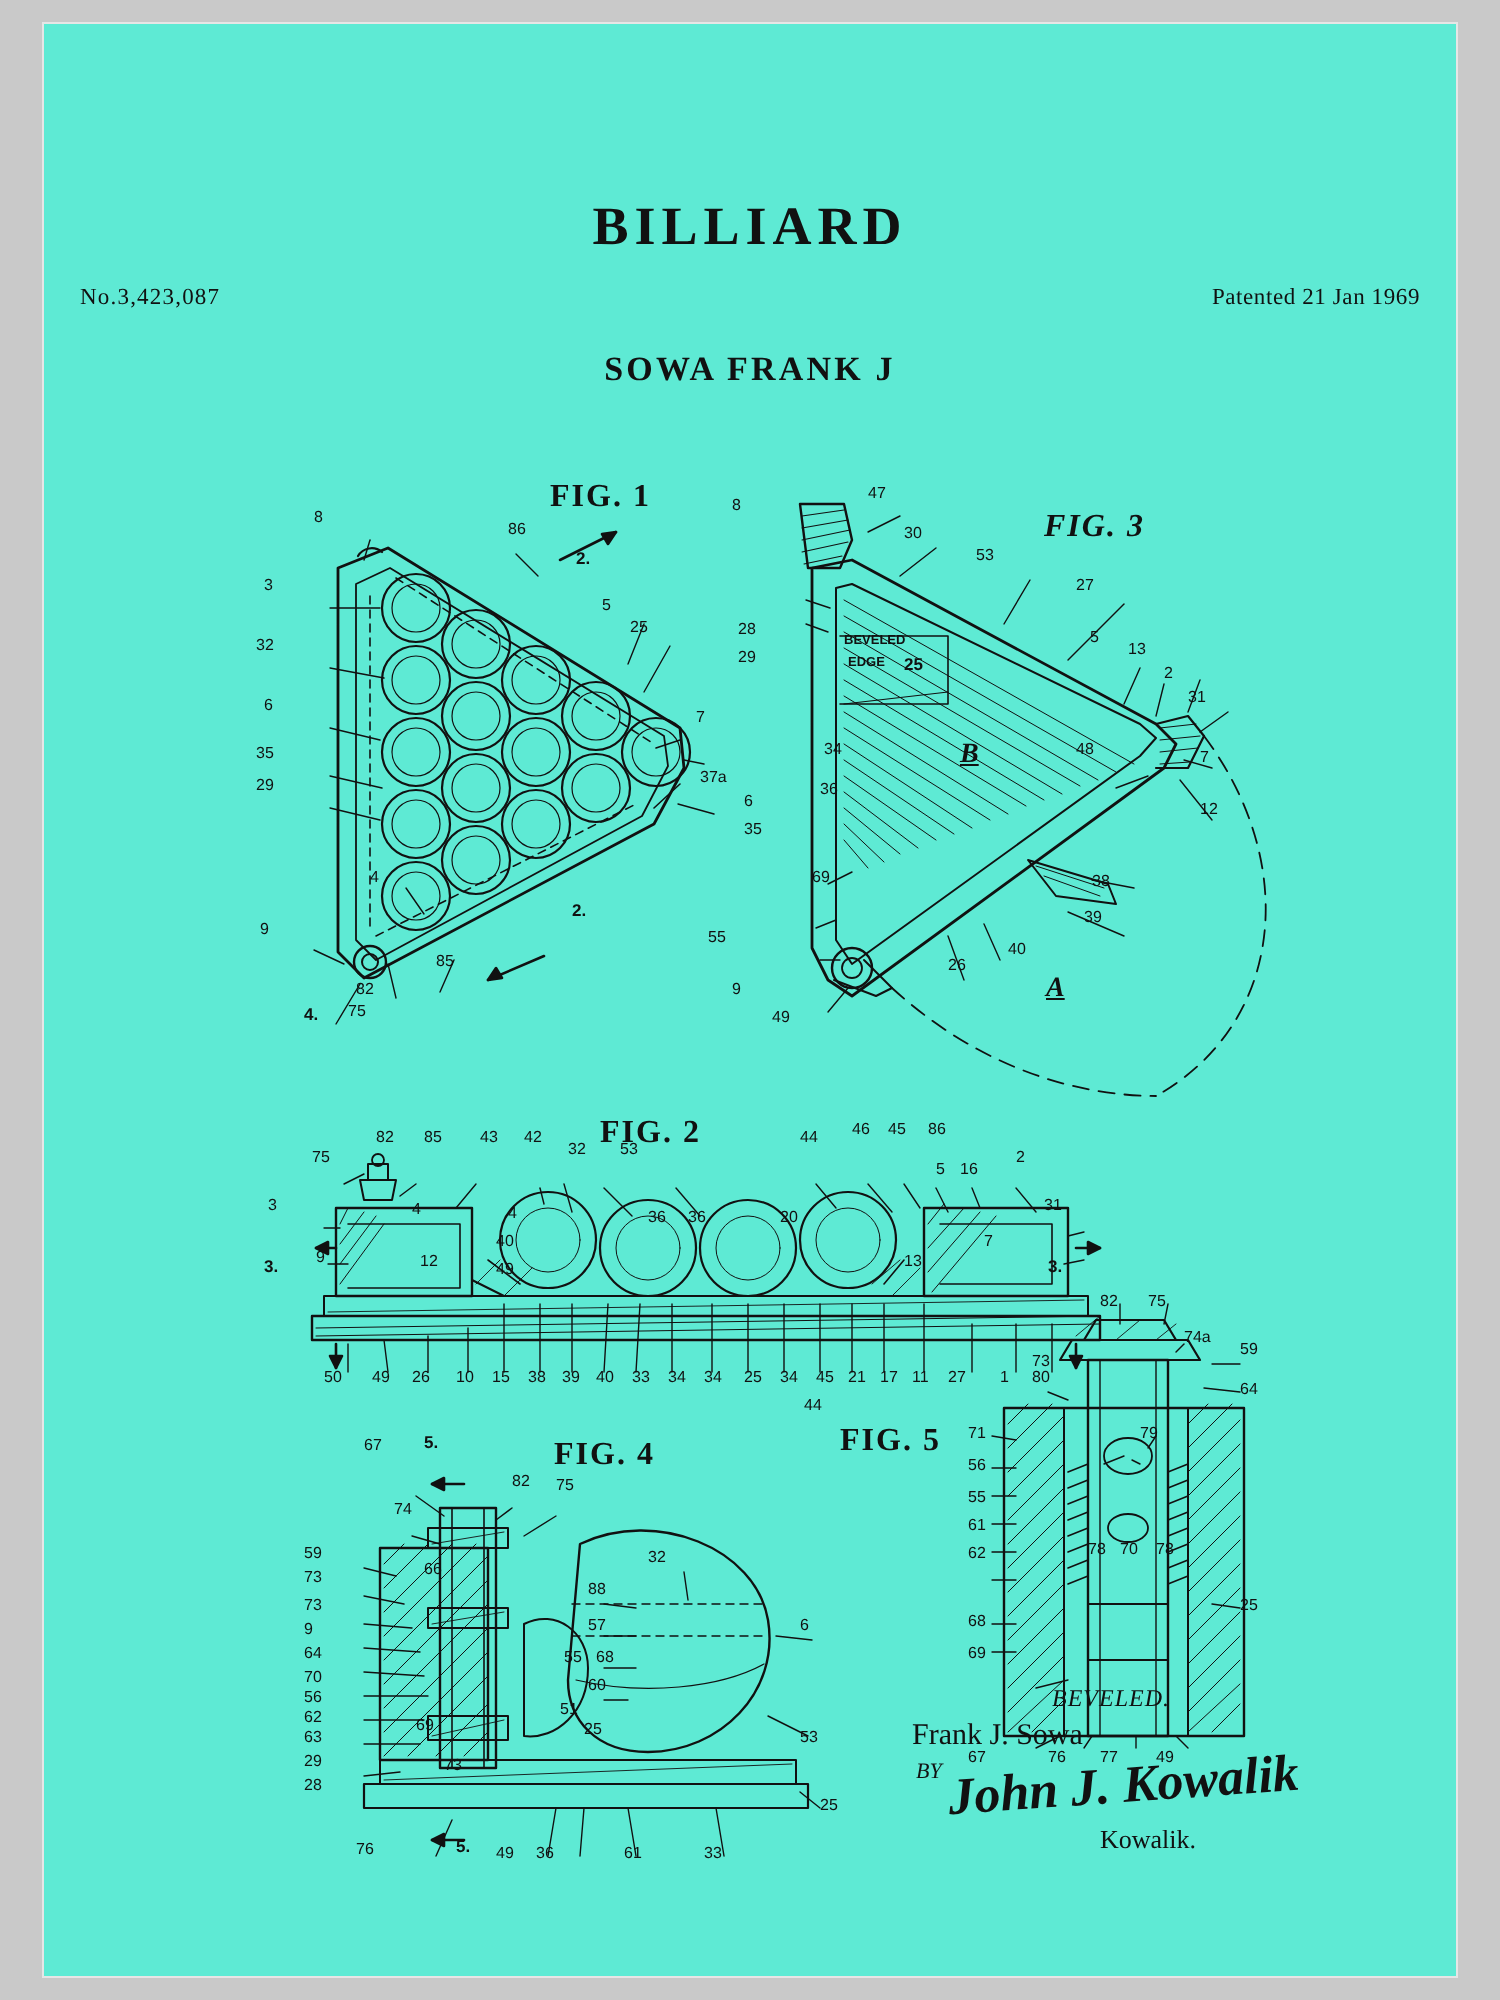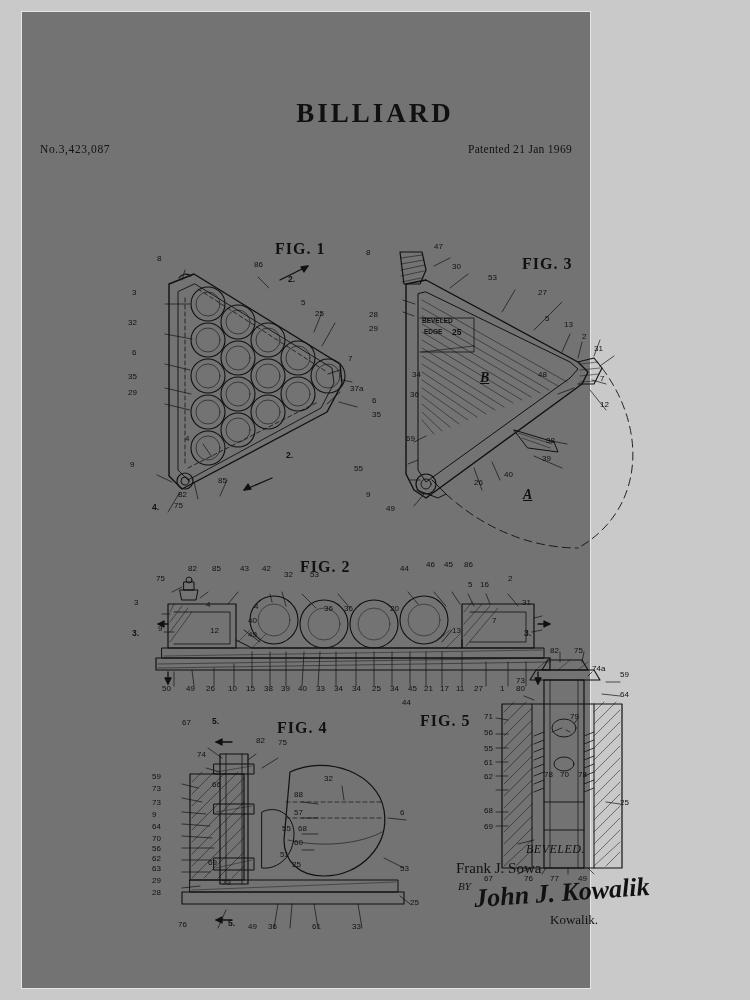--- a/index.html
+++ b/index.html
@@ -10,23 +10,23 @@
   body {
     width: 750px;
     height: 1000px;
     overflow: hidden;
     font-family: "Liberation Serif", serif;
   }
   .page {
     position: absolute;
     left: 22px;
     top: 12px;
-    width: 568px;
+    width: 706px;
     height: 976px;
-    background: #737373;
+    background: #5eead4;
     box-shadow: 0 0 0 1px #e6e6e6;
   }
   .sheet {
     position: absolute;
     left: 0; top: 0;
     width: 706px;
     height: 976px;
   }
   
   .title {
@@ -159,20 +159,21 @@
     white-space: nowrap;
   }
   svg { display:block; }
 </style>
 </head>
 <body>
 
 <div class="page">
 
   <div class="title">BILLIARD</div>
+  <div class="inventor-line">SOWA FRANK J</div>
   <div class="patno">No.3,423,087</div>
   <div class="patdate">Patented 21 Jan 1969</div>
 
   <svg class="sheet" viewBox="0 0 706 976">
     <g fill="none" stroke="#111" stroke-width="1.1" stroke-linecap="round" stroke-linejoin="round">
 
       <g>
 
         <path d="M147,272 L147,464 L160,477 L305,400 L320,372 L318,352 L172,262 Z" stroke-width="1.4"></path>
 
@@ -623,21 +624,21 @@
           <path d="M520,862 L524,856"></path>
           <path d="M546,862 L546,856"></path>
           <path d="M572,862 L566,856"></path>
         </g>
       </g>
     </g>
   </svg>
 
   <div class="figlabel" style="left:253px;top:228px;">FIG. 1</div>
   <div class="figlabel" style="left:278px;top:546px;">FIG. 2</div>
-  <div class="figlabel" style="left:500px;top:243px;">FIG. 3</div>
+  <div class="figlabel" style="left:500px;top:243px;font-style:italic;">FIG. 3</div>
   <div class="figlabel" style="left:255px;top:707px;">FIG. 4</div>
   <div class="figlabel" style="left:398px;top:700px;">FIG. 5</div>
 
   <div class="tinytext" style="left:400px;top:305px;">BEVELED</div>
   <div class="tinytext" style="left:402px;top:316px;">EDGE</div>
   <div class="numb" style="left:430px;top:315px;">25</div>
 
   <div class="sectionletter" style="left:458px;top:358px;">B</div>
   <div class="sectionletter" style="left:501px;top:475px;">A</div>
 

